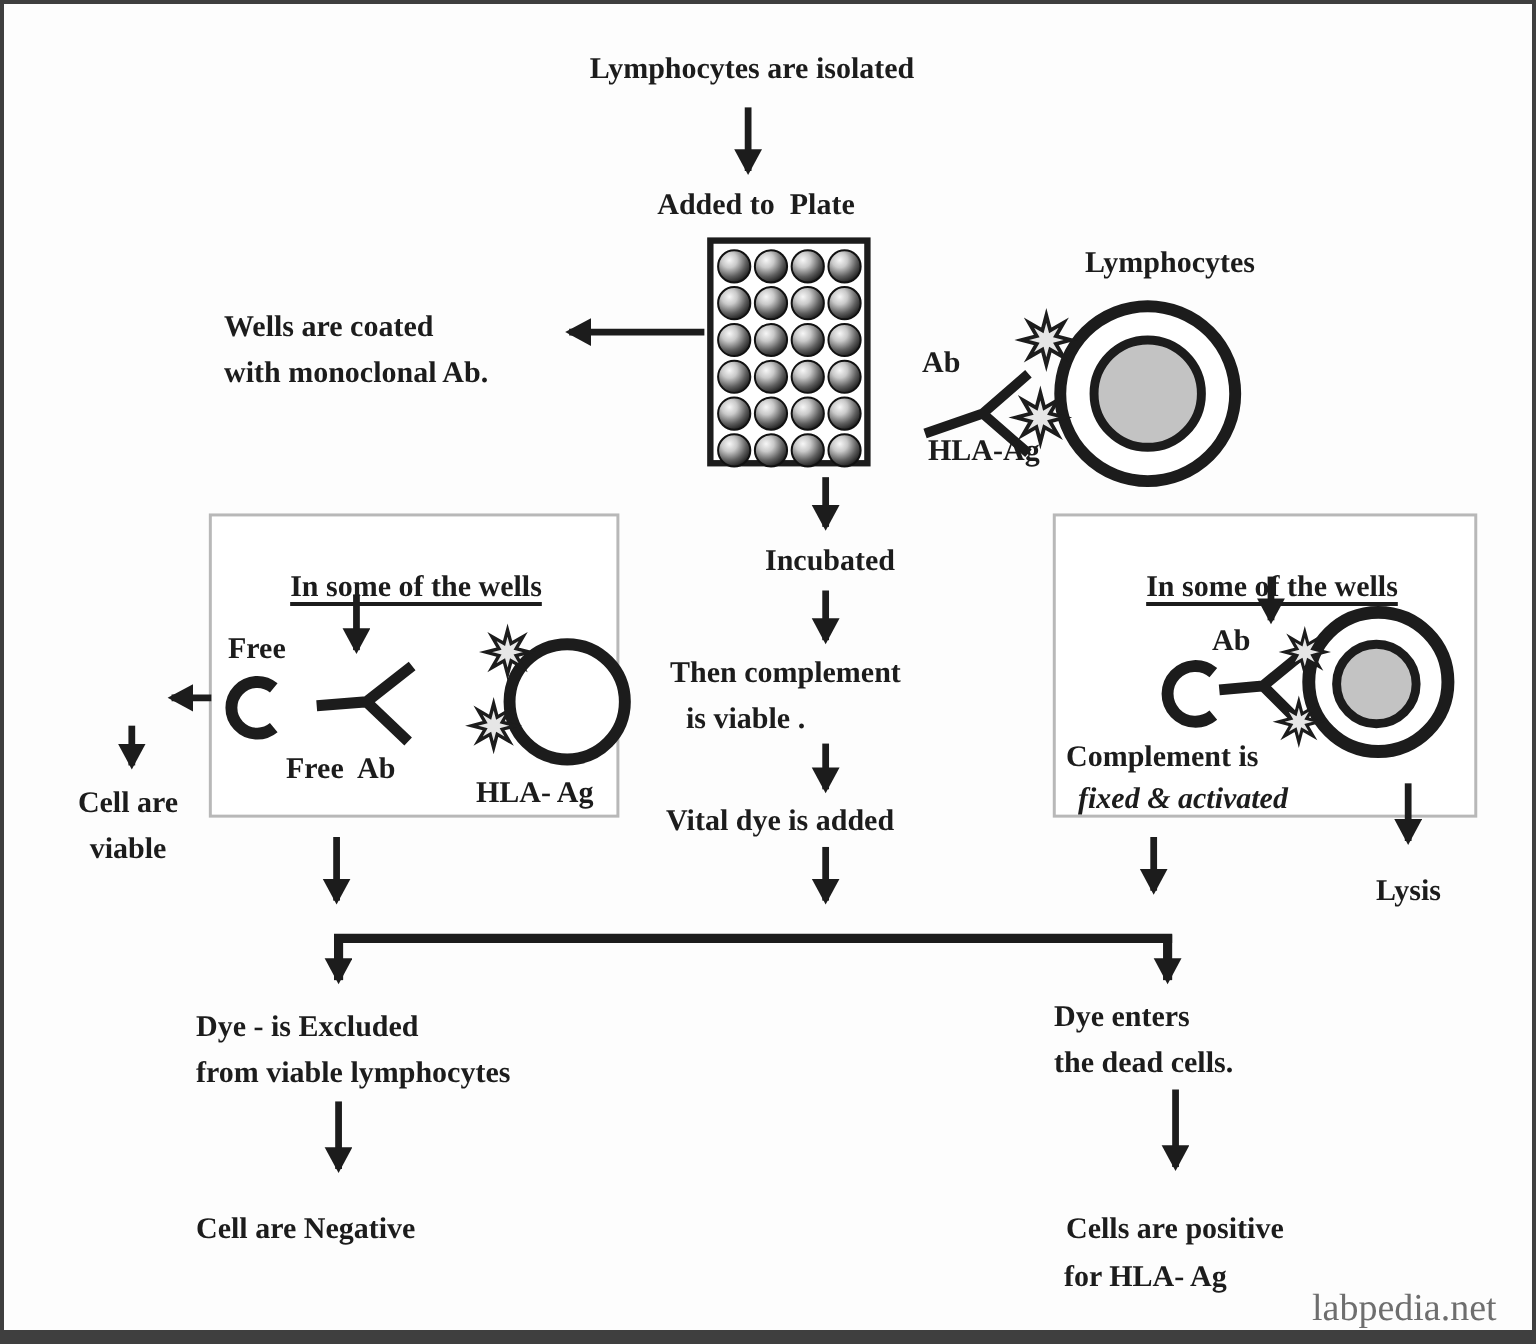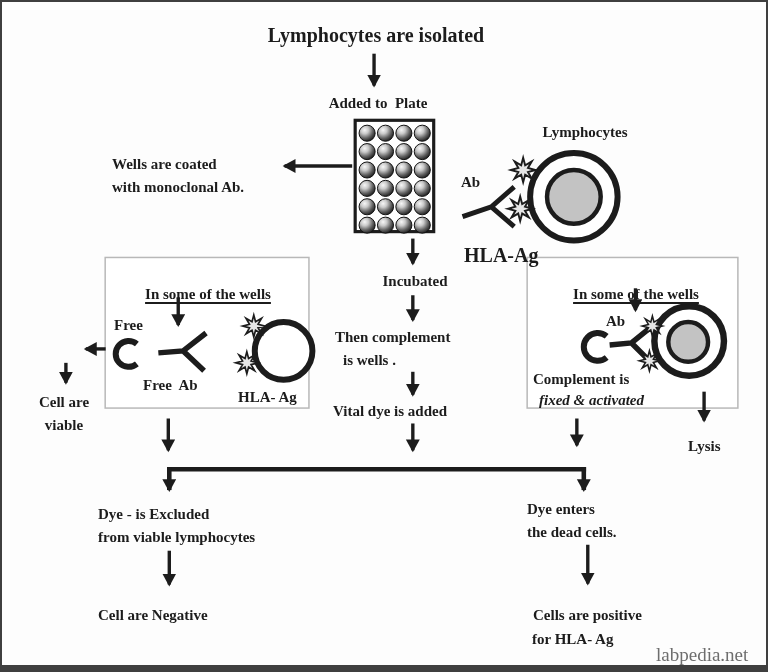--- a/index.html
+++ b/index.html
@@ -16,21 +16,21 @@
   #art{position:absolute;left:0;top:0;width:100%;height:100%;}
   .lbl{
     position:absolute;
     font-weight:bold;
     font-size:15px;
     line-height:22px;
     white-space:pre;
     color:var(--ink,#1c1c1c);
   }
   .ctr{text-align:center;}
-  .big{font-size:20px;}
+  .big{font-size:15px;}
   .boxtitle{text-decoration:underline;text-decoration-thickness:2px;text-underline-offset:3px;margin-top:20px;}
   .watermark{
     font-weight:normal;
     font-size:19px;
     color:var(--watermark_gray,#6e6e6e);
   }
   #bottombar{
     position:absolute;left:0;bottom:0;width:100%;height:5px;
     background:var(--frame,#454545);
   }
@@ -143,25 +143,25 @@
   </svg>
 
   <div class="lbl big ctr" style="left:258px;top:22px;width:232px;">Lymphocytes are isolated</div>
   <div class="lbl ctr" style="left:296px;top:90px;width:160px;">Added to  Plate</div>
 
   <div class="lbl" style="left:110px;top:151px;">Wells are coated</div>
   <div class="lbl" style="left:110px;top:174px;">with monoclonal Ab.</div>
 
   <div class="lbl ctr" style="left:518px;top:119px;width:130px;">Lymphocytes</div>
   <div class="lbl" style="left:459px;top:169px;">Ab</div>
-  <div class="lbl big" style="left:462px;top:242px;">HLA-Ag</div>
+  <div class="lbl big" style="left:462px;top:213px;">HLA-Ag</div>
 
   <div class="lbl ctr" style="left:353px;top:268px;width:120px;">Incubated</div>
   <div class="lbl" style="left:333px;top:324px;">Then complement</div>
-  <div class="lbl" style="left:341px;top:347px;">is wells .</div>
+  <div class="lbl" style="left:341px;top:347px;">is viable .</div>
   <div class="lbl" style="left:331px;top:398px;">Vital dye is added</div>
 
   <div class="lbl ctr boxtitle" style="left:105px;top:261px;width:202px;">In some of the wells</div>
   <div class="lbl" style="left:112px;top:312px;">Free</div>
   <div class="lbl" style="left:141px;top:372px;">Free  Ab</div>
   <div class="lbl" style="left:236px;top:384px;text-align:center;">HLA- Ag</div>
 
   <div class="lbl ctr" style="left:22px;top:389px;width:80px;">Cell are</div>
   <div class="lbl ctr" style="left:22px;top:412px;width:80px;">viable</div>
 

